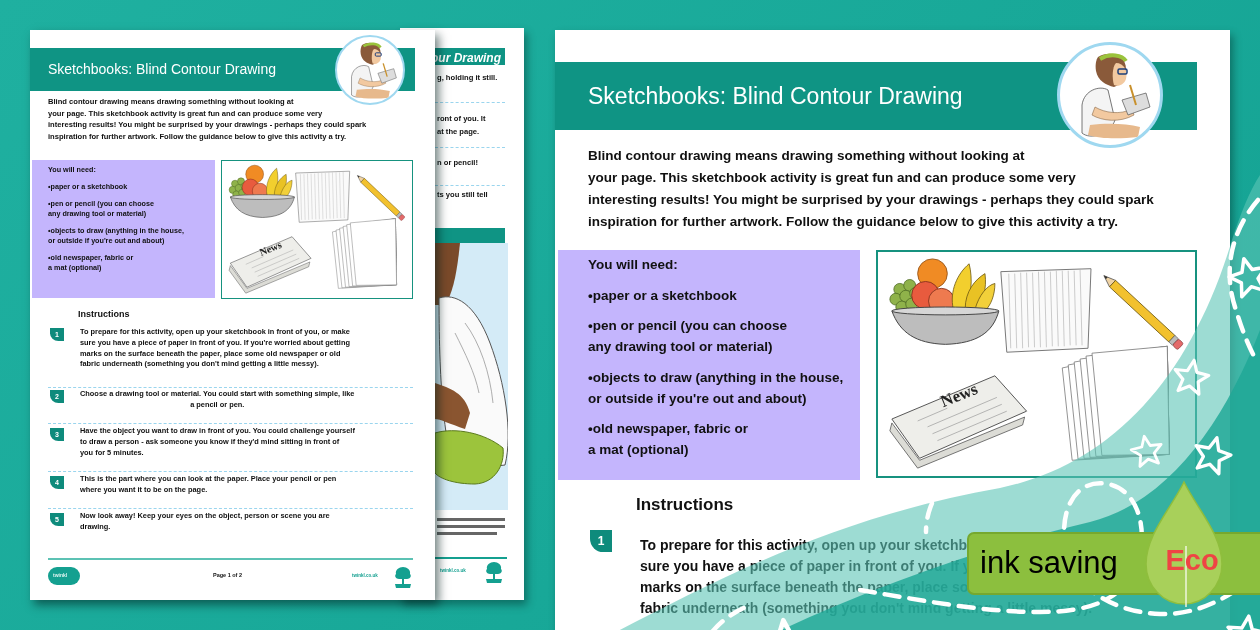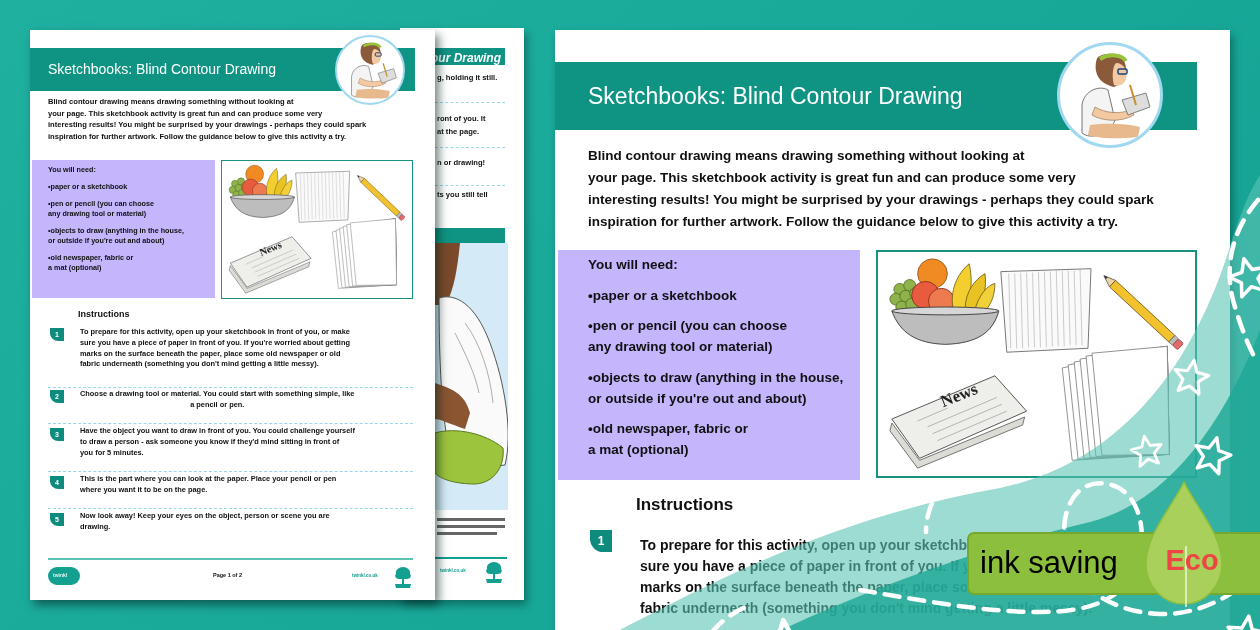--- a/index.html
+++ b/index.html
@@ -62,21 +62,21 @@
 
 <div id="back-page" class="page">
   <div class="band" style="left:33px; top:20px; width:72px; height:17px;">
     <span class="abs nowrap" style="right:4px; top:3px; font-size:12px; font-weight:bold; font-style:italic; color:#fff;">ontour Drawing</span>
   </div>
   <span class="frag" style="top:45px;">g, holding it still.</span>
   <div class="sep" style="left:35px; top:74px; width:70px;"></div>
   <span class="frag" style="top:86px;">ront of you. It</span>
   <span class="frag" style="top:99px;">at the page.</span>
   <div class="sep" style="left:35px; top:119px; width:70px;"></div>
-  <span class="frag" style="top:130px;">n or drawing!</span>
+  <span class="frag" style="top:130px;">n or pencil!</span>
   <div class="sep" style="left:35px; top:157px; width:70px;"></div>
   <span class="frag" style="top:162px;">ts you still tell</span>
   <div class="band" style="left:35px; top:200px; width:70px; height:15px;"></div>
   <div class="abs" style="left:35px; top:215px; width:73px; height:267px; background:#d4ebf7;">
     <svg viewBox="0 0 73 267" width="73" height="267">
       <path d="M0 0 L25 0 C22 30 18 50 10 62 L0 62 Z" fill="#7a4a2a"></path>
       <path d="M4 55 C20 50 40 60 55 100 C70 140 78 190 70 222 L20 228 C10 200 4 150 4 55 Z" fill="#fafafa" stroke="#555" stroke-width="1"></path>
       <path d="M20 90 C30 110 40 130 44 150" stroke="#999" stroke-width="0.8" fill="none"></path>
       <path d="M30 80 C45 100 55 130 58 160" stroke="#999" stroke-width="0.8" fill="none"></path>
       <path d="M0 140 C15 145 30 150 35 170 L30 186 C15 181 5 176 0 176 Z" fill="#8a5530"></path>

